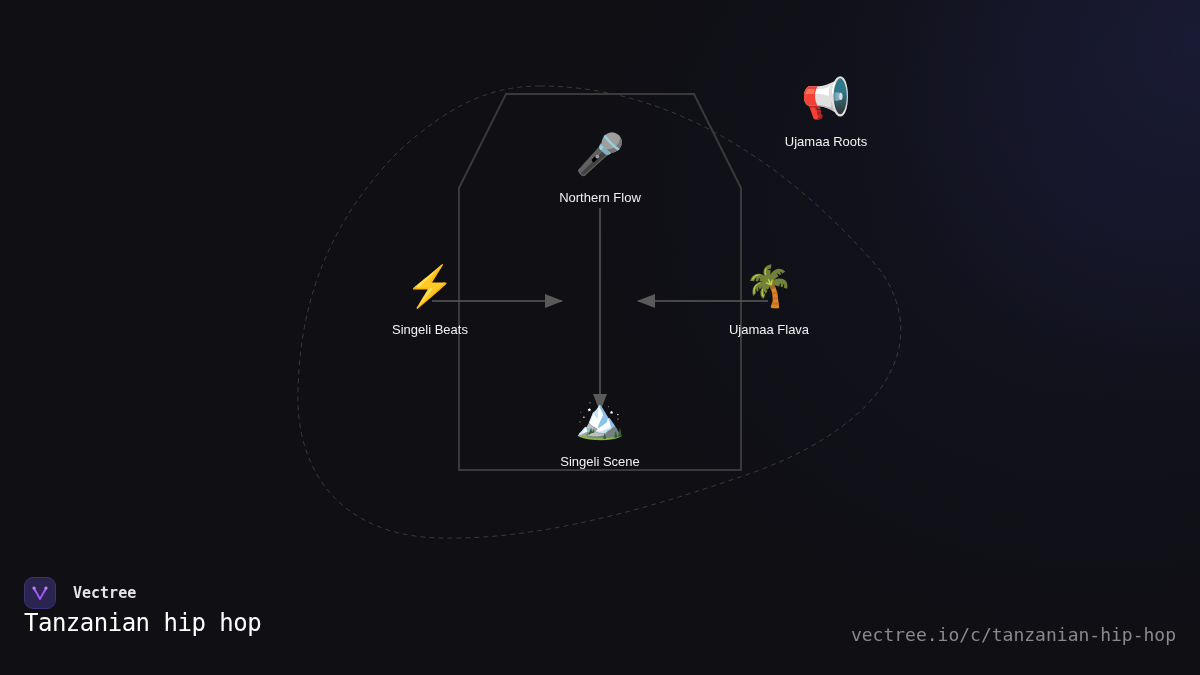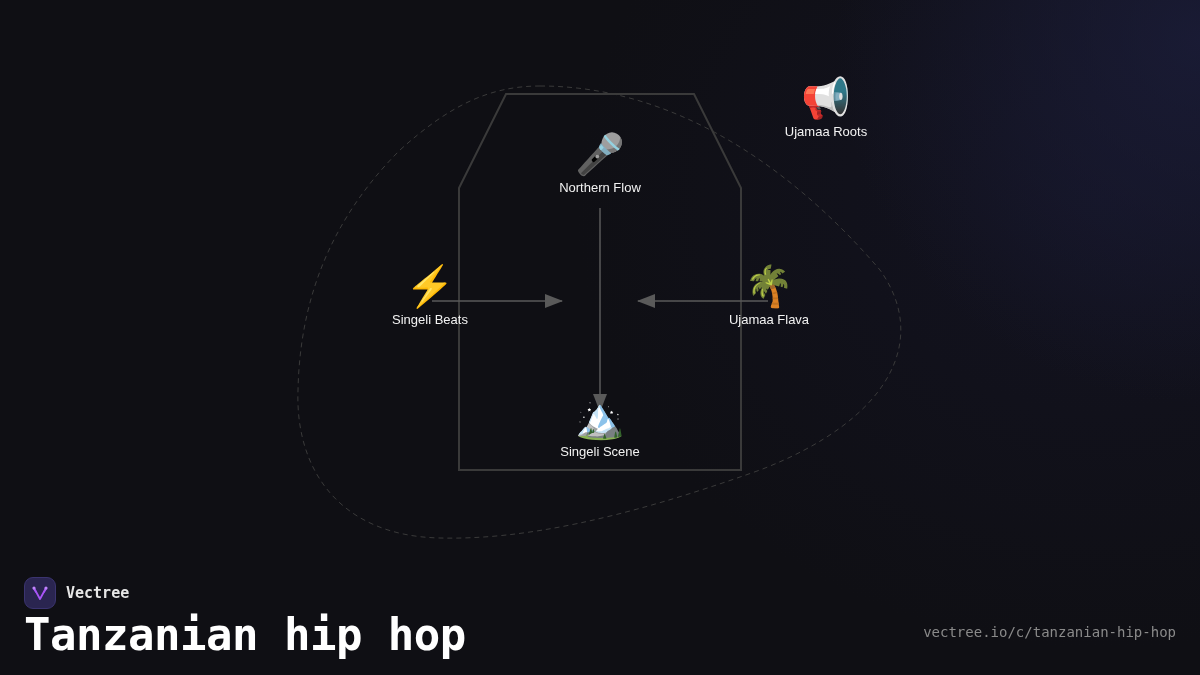--- a/index.html
+++ b/index.html
@@ -16,42 +16,42 @@
     }
     svg.canvas { position: absolute; left: 0; top: 0; }
     .node {
       position: absolute; width: 160px; margin-left: -80px;
       display: flex; flex-direction: column; align-items: center;
     }
     .node .emoji {
       font-size: 40px; line-height: 48px; height: 48px;
     }
     .node .label {
-      margin-top: 2px; color: #f2f2f2; font-size: 13px; white-space: nowrap;
+      margin-top: 12px; color: #f2f2f2; font-size: 13px; white-space: nowrap;
     }
     .brand {
       position: absolute; left: 24px; top: 577px; display: flex; align-items: center;
     }
     .logo {
       width: 32px; height: 32px; border-radius: 9px;
       background: #2a2550; border: 1px solid #3b3470; box-sizing: border-box;
       display: flex; align-items: center; justify-content: center;
     }
     .brand-name {
-      margin-left: 10px; color: #e6e6e6; font-weight: bold; font-size: 15px;
+      margin-left: 17px; color: #e6e6e6; font-weight: bold; font-size: 15px;
       font-family: "DejaVu Sans Mono", monospace;
     }
     .title {
       position: absolute; left: 24px; top: 609px;
-      color: #ffffff; font-weight: bold; font-size: 44px; letter-spacing: -0.5px;
+      color: #ffffff; font-weight: normal; font-size: 24px; letter-spacing: -0.5px;
       font-family: "DejaVu Sans Mono", monospace; white-space: nowrap;
     }
     .url {
       position: absolute; right: 24px; top: 624px;
-      color: #8a8a8a; font-size: 14px;
+      color: #8a8a8a; font-size: 18px;
       font-family: "DejaVu Sans Mono", monospace;
     }
   </style>
 </head>
 <body>
 
 <div class="bg-glow"></div>
 
 <svg class="canvas" width="1200" height="675">
   <defs>

